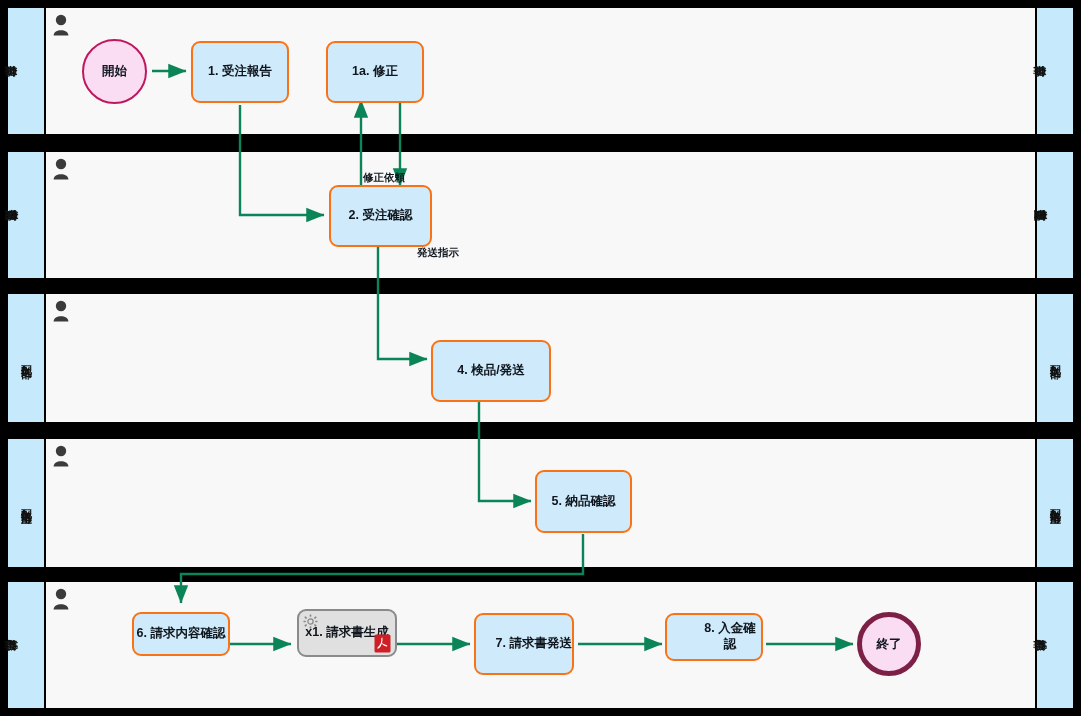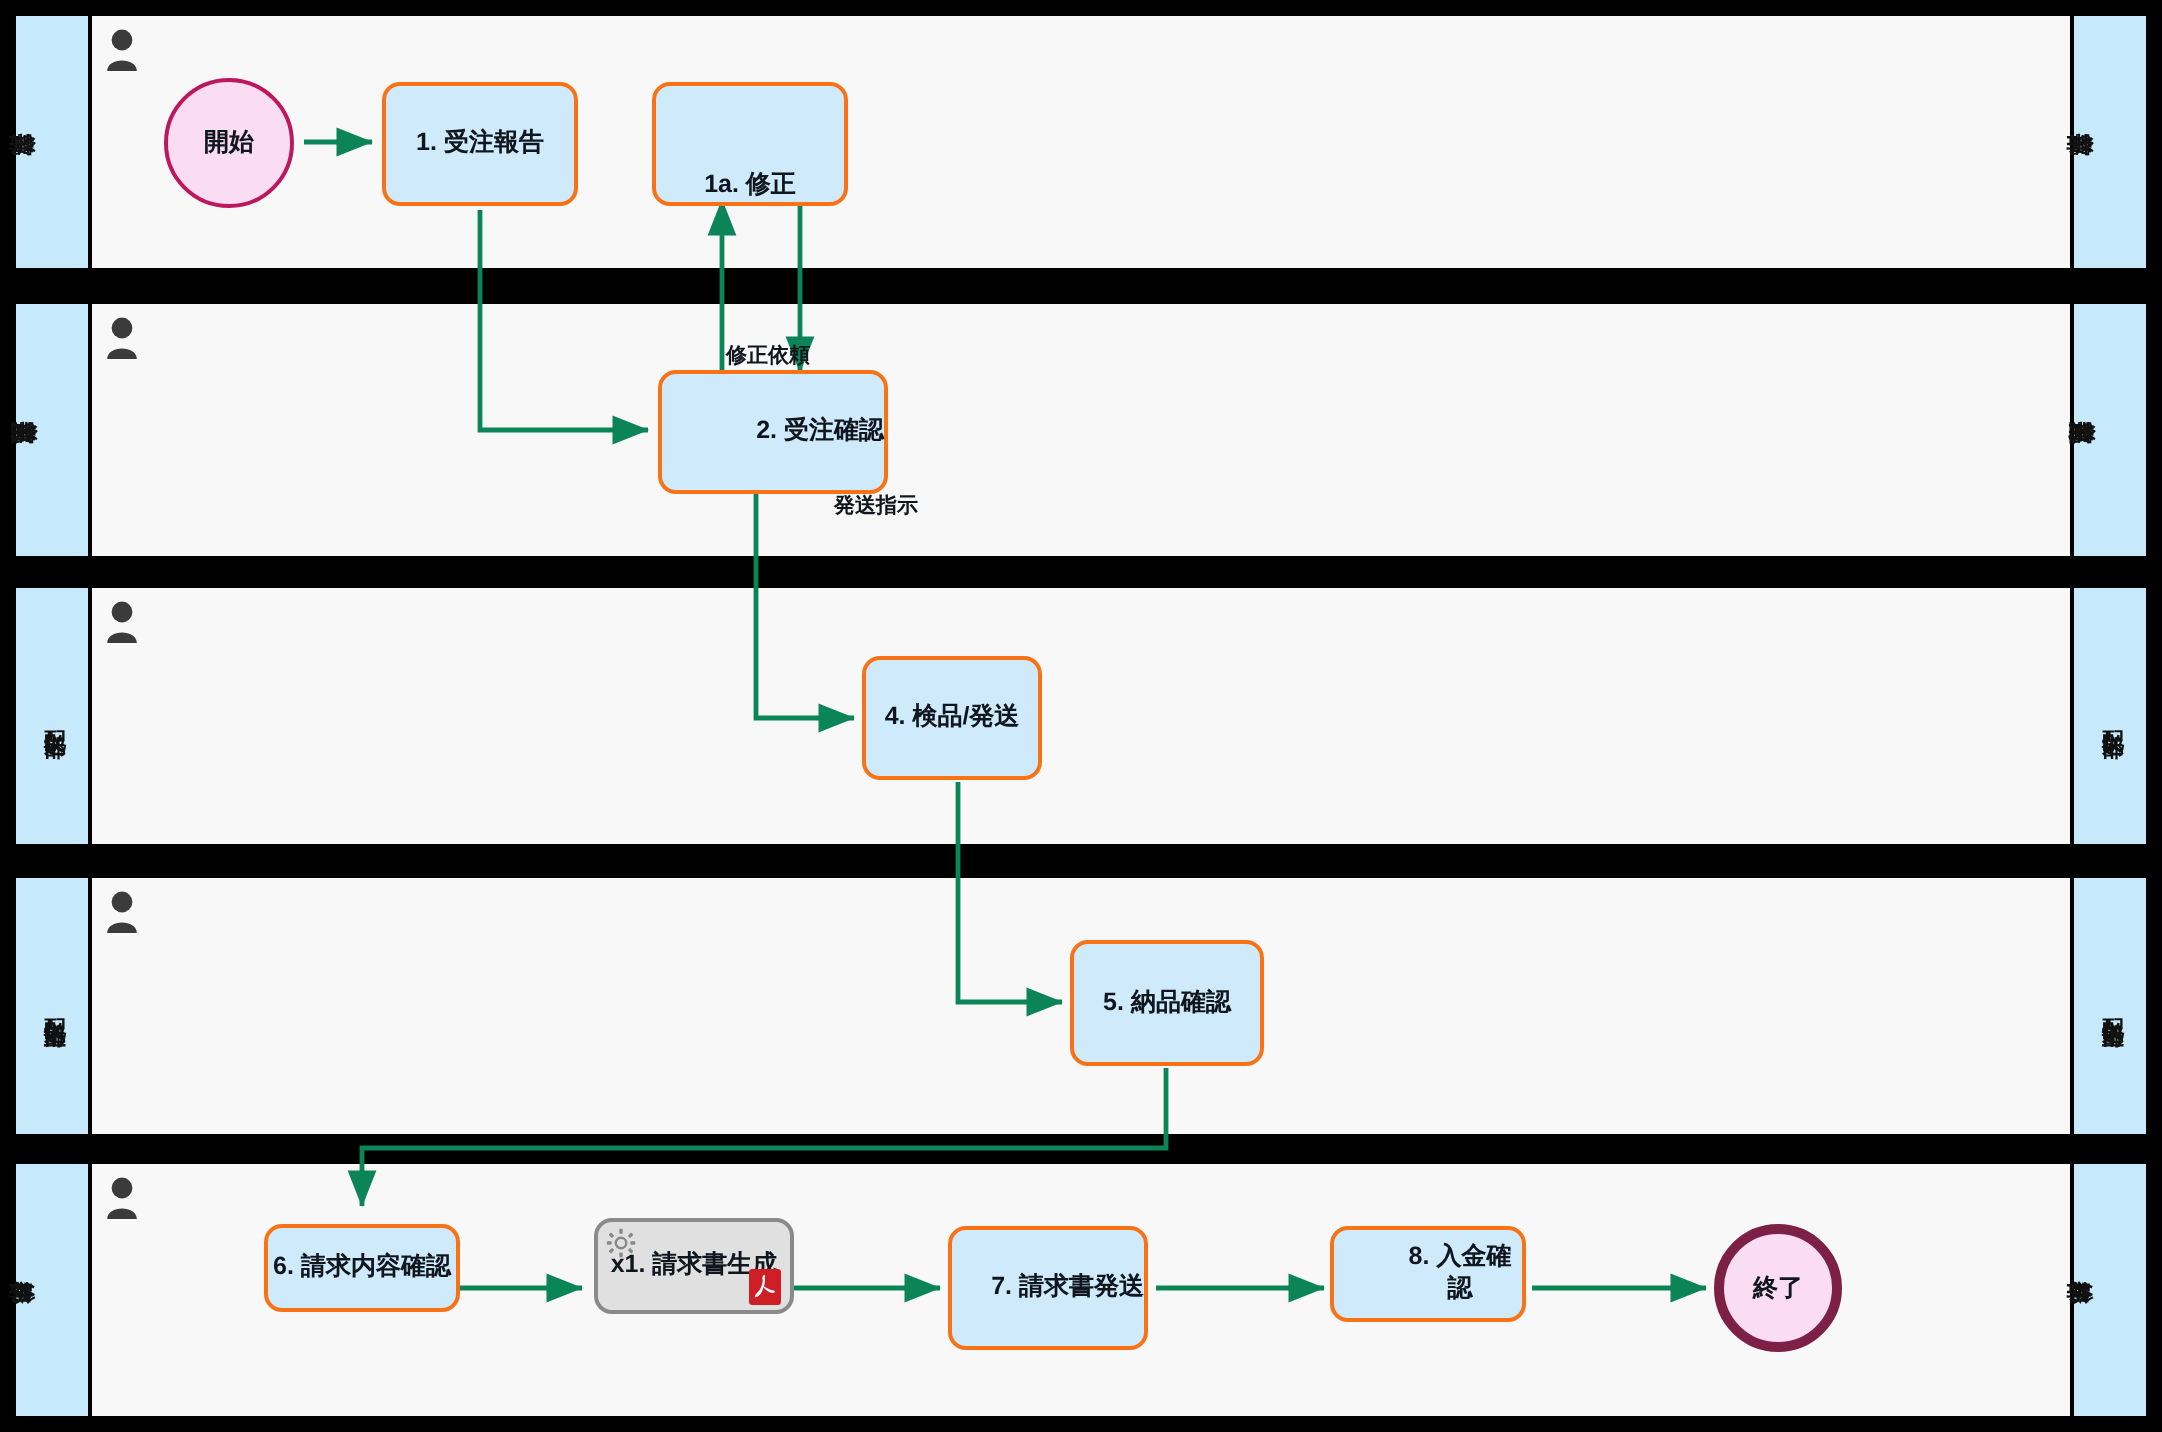--- a/index.html
+++ b/index.html
@@ -246,29 +246,29 @@
   <div class="edge-label" style="left:381px; top:246px;padding-left:36px;">発送指示</div>
 
   <div class="event start" style="left:82px; top:39px; width:65px; height:65px;">
     <span>開始</span>
   </div>
 
   <div class="task" style="left:191px; top:41px; width:98px; height:62px;">
     <span>1. 受注報告</span>
   </div>
 
-  <div class="task" style="left:326px; top:41px; width:98px; height:62px;align-items:flex-end;">
+  <div class="task" style="left:326px; top:41px; width:98px; height:62px;">
     <span>1a. 修正</span>
   </div>
 
-  <div class="task" style="left:329px; top:185px; width:115px; height:62px;justify-content:flex-end;">
+  <div class="task" style="left:329px; top:185px; width:103px; height:62px;">
     <span>2. 受注確認</span>
   </div>
 
-  <div class="task" style="left:431px; top:328px; width:90px; height:62px;">
+  <div class="task" style="left:431px; top:340px; width:120px; height:62px;">
     <span>4. 検品/発送</span>
   </div>
 
   <div class="task" style="left:535px; top:470px; width:97px; height:63px;">
     <span>5. 納品確認</span>
   </div>
 
   <div class="task" style="left:132px; top:612px; width:98px; height:44px;">
     <span>6. 請求内容確認</span>
   </div>

